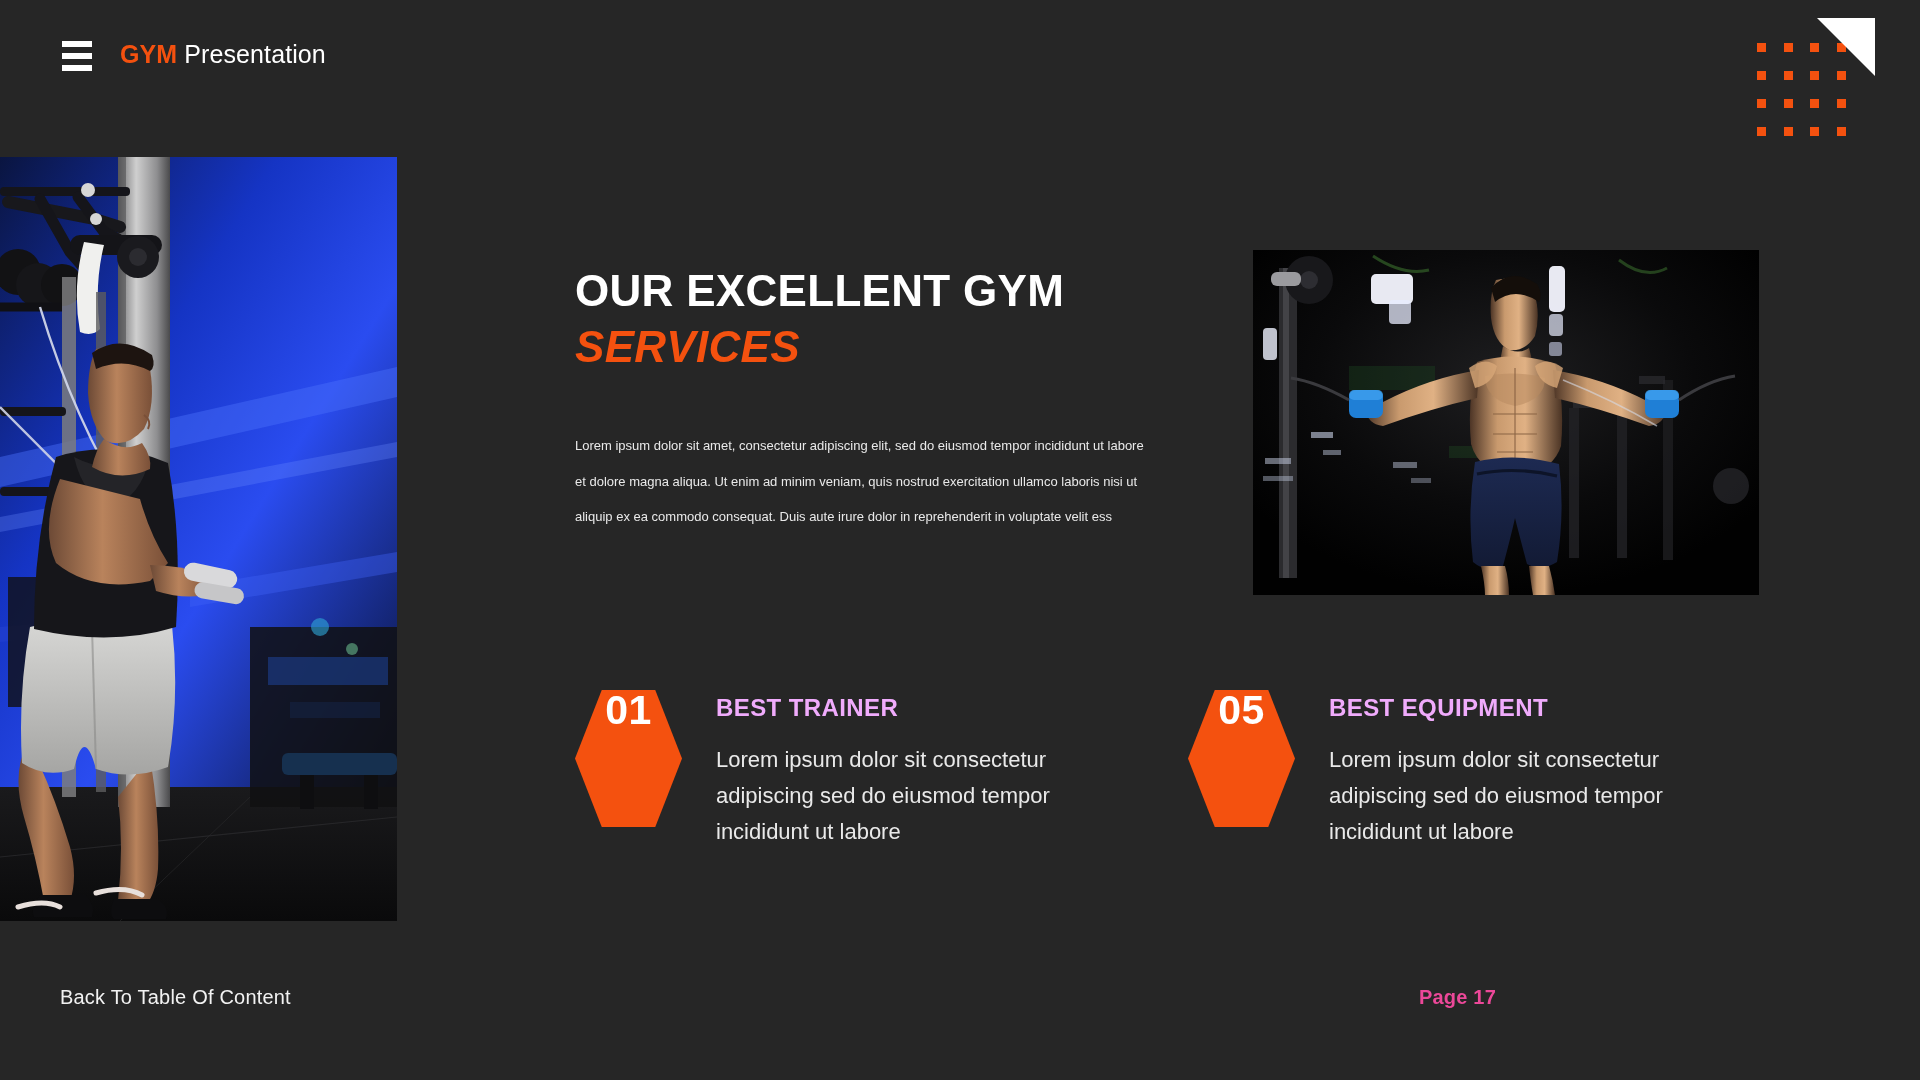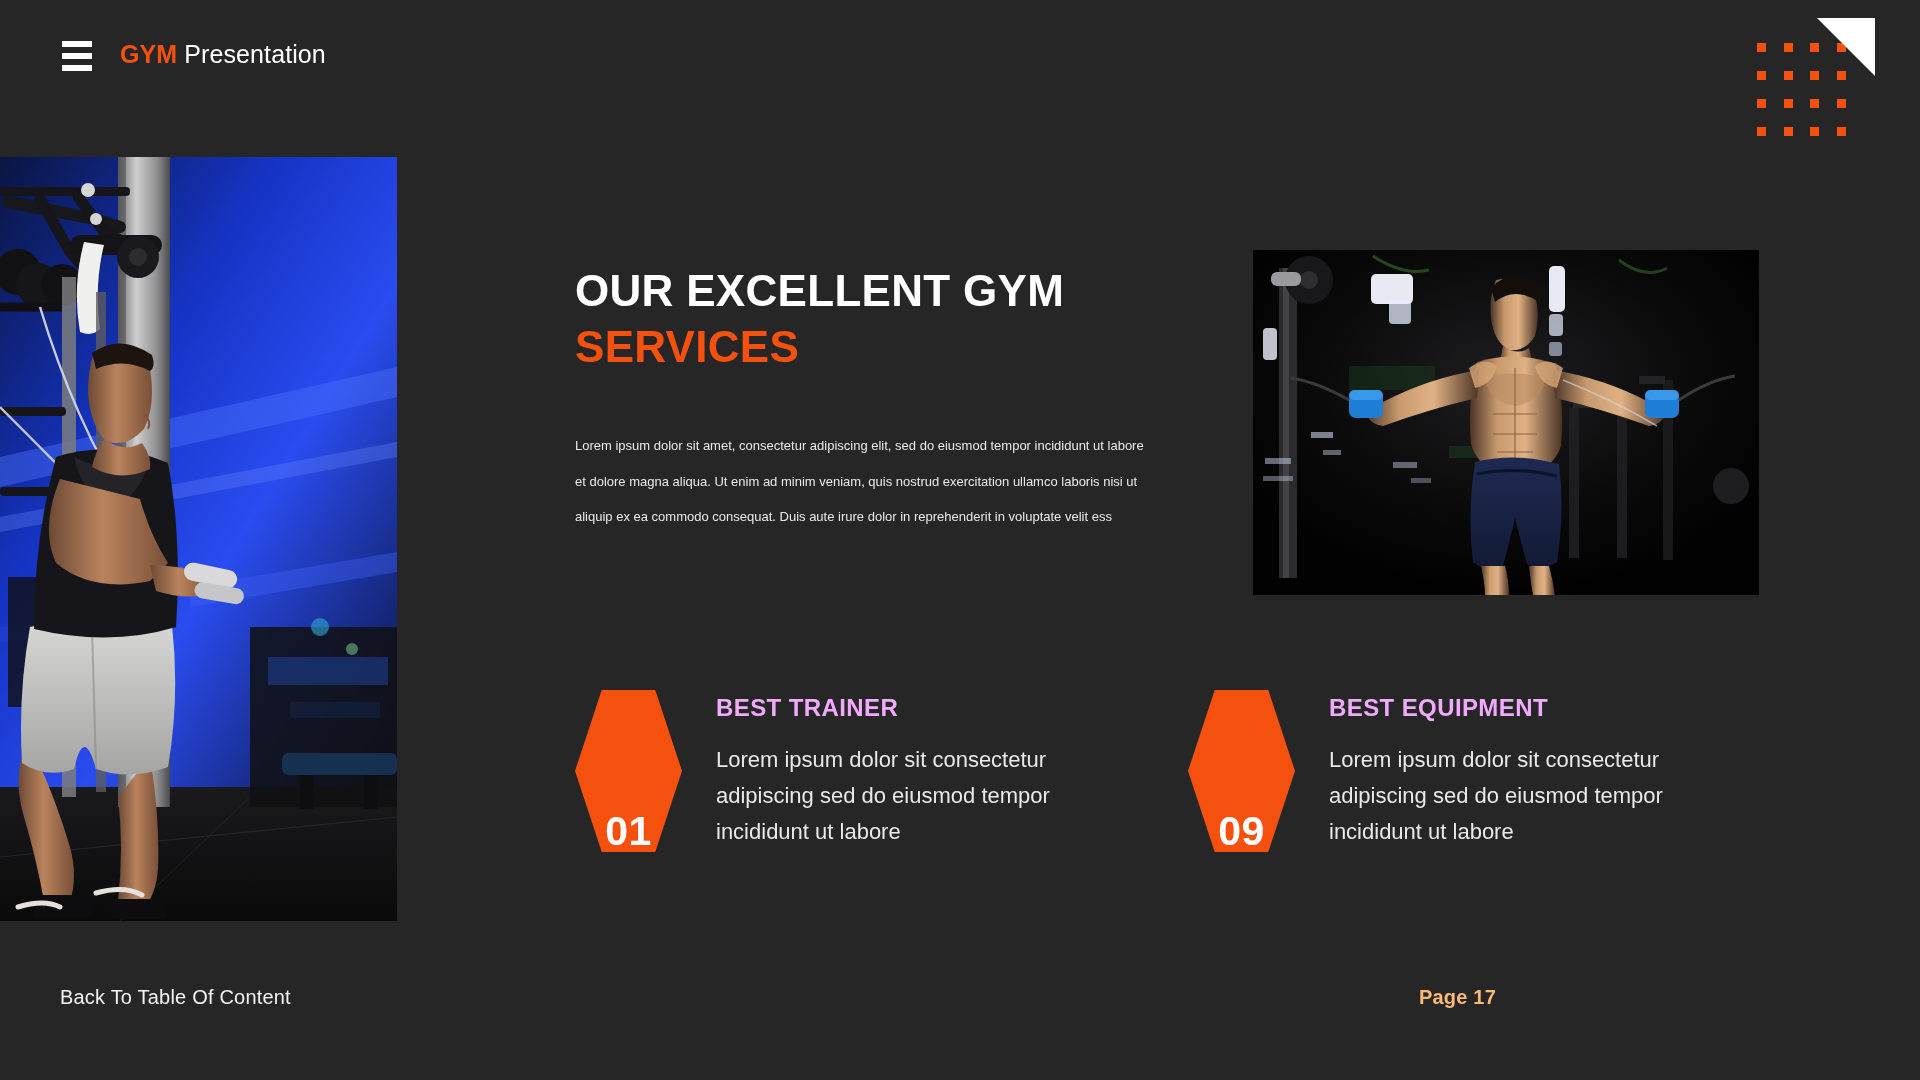--- a/index.html
+++ b/index.html
@@ -107,21 +107,21 @@
     margin-top:18px;
   }
   .headline-line {
     font-size:44px;
     font-weight:700;
     letter-spacing:0.3px;
     line-height:56px;
     text-transform:uppercase;
   }
   .headline-line.white  { color:#ffffff; }
-  .headline-line.accent { color:#F4510F; }
+  .headline-line.accent { color:#F4510F;font-style:italic; }
 
   
   .lead {
     position:absolute;
     left:575px; top:428px;
     width:570px;
     color:#e9e9e9;
     font-size:13px;
     line-height:35.5px;
     font-weight:400;
@@ -138,25 +138,25 @@
   .feature {
     display:flex;
     align-items:flex-start;
     width:545px;
     gap:34px;
   }
   .hex {
     position:relative;
     flex:0 0 auto;
     width:107px;
-    height:162px;
+    height:137px;
     background:#F4510F;
     clip-path:polygon(25% 0%, 75% 0%, 100% 50%, 75% 100%, 25% 100%, 0% 50%);
     display:flex;
-    align-items:flex-end;
+    align-items:flex-start;
     justify-content:center;
   }
   .hex-num {
     color:#ffffff;
     font-size:41px;
     font-weight:700;
     letter-spacing:0.5px;
     line-height:1;
   }
   .feature-text { padding-top:4px; flex:1 1 auto; }
@@ -188,21 +188,21 @@
     left:60px; top:26px;
     color:#f2f2f2;
     font-size:20px;
     font-weight:400;
     letter-spacing:0.2px;
     cursor:pointer;
   }
   .footer-page {
     position:absolute;
     right:60px; top:26px;
-    color:#fdba74;
+    color:#ec4899;
     font-size:20px;
     font-weight:700;
     letter-spacing:0.2px;
   }
 </style>
 </head>
 <body>
 
 <div class="slide">
 
@@ -451,21 +451,21 @@
         <span class="hex-num">01</span>
       </div>
       <div class="feature-text">
         <div class="feature-title">BEST TRAINER</div>
         <div class="feature-body">Lorem ipsum dolor sit consectetur adipiscing sed do eiusmod tempor incididunt ut labore</div>
       </div>
     </div>
 
     <div class="feature">
       <div class="hex">
-        <span class="hex-num">09</span>
+        <span class="hex-num">05</span>
       </div>
       <div class="feature-text">
         <div class="feature-title">BEST EQUIPMENT</div>
         <div class="feature-body">Lorem ipsum dolor sit consectetur adipiscing sed do eiusmod tempor incididunt ut labore</div>
       </div>
     </div>
 
   </div>
 
   <div class="footer">

